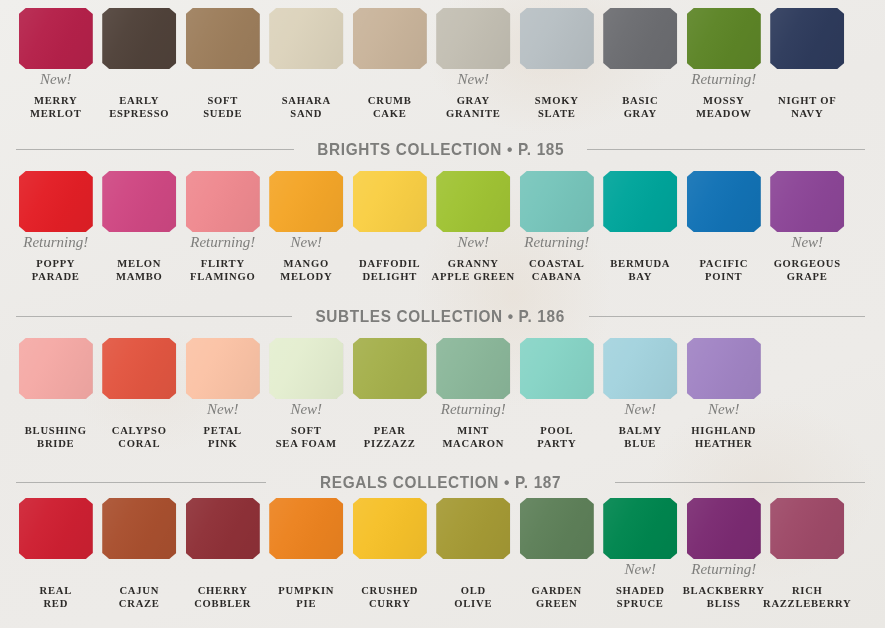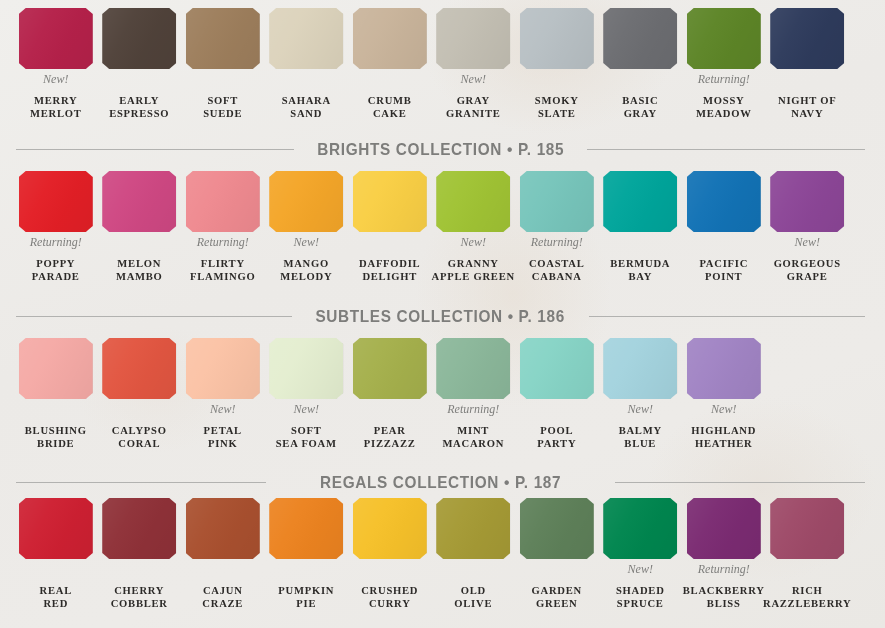--- a/index.html
+++ b/index.html
@@ -94,21 +94,21 @@
       rgba(255,255,255,0.075) 0%,
       rgba(255,255,255,0.02) 34%,
       rgba(0,0,0,0.018) 62%,
       rgba(0,0,0,0.05) 100%);
     pointer-events: none;
   }
 
   .tag {
     font-family: "Liberation Serif", "DejaVu Serif", serif;
     font-style: italic;
-    font-size: 12px;
+    font-size: 15px;
     color: #7e7e7c;
     line-height: 12px;
     height: 12px;
     margin-top: 3px;
     white-space: nowrap;
   }
   .tag.empty { visibility: hidden; }
 
   .cname {
     font-family: "Liberation Serif", "DejaVu Serif", serif;
@@ -385,36 +385,36 @@
       <div class="swatch-cell">
         <div class="chip-wrap">
           <div class="chip" style="background: rgb(206, 32, 50);"></div>
         </div>
         <div class="tag empty"></div>
         <div class="cname">REAL
 RED</div>
       </div>
       <div class="swatch-cell">
         <div class="chip-wrap">
+          <div class="chip" style="background: rgb(169, 80, 47);"></div>
+        </div>
+        <div class="tag empty"></div>
+        <div class="cname">CAJUN
+CRAZE</div>
+      </div>
+      <div class="swatch-cell">
+        <div class="chip-wrap">
           <div class="chip" style="background: rgb(143, 49, 56);"></div>
         </div>
         <div class="tag empty"></div>
         <div class="cname">CHERRY
 COBBLER</div>
       </div>
       <div class="swatch-cell">
         <div class="chip-wrap">
-          <div class="chip" style="background: rgb(169, 80, 47);"></div>
-        </div>
-        <div class="tag empty"></div>
-        <div class="cname">CAJUN
-CRAZE</div>
-      </div>
-      <div class="swatch-cell">
-        <div class="chip-wrap">
           <div class="chip" style="background: rgb(236, 131, 32);"></div>
         </div>
         <div class="tag empty"></div>
         <div class="cname">PUMPKIN
 PIE</div>
       </div>
       <div class="swatch-cell">
         <div class="chip-wrap">
           <div class="chip" style="background: rgb(246, 193, 42);"></div>
         </div>

